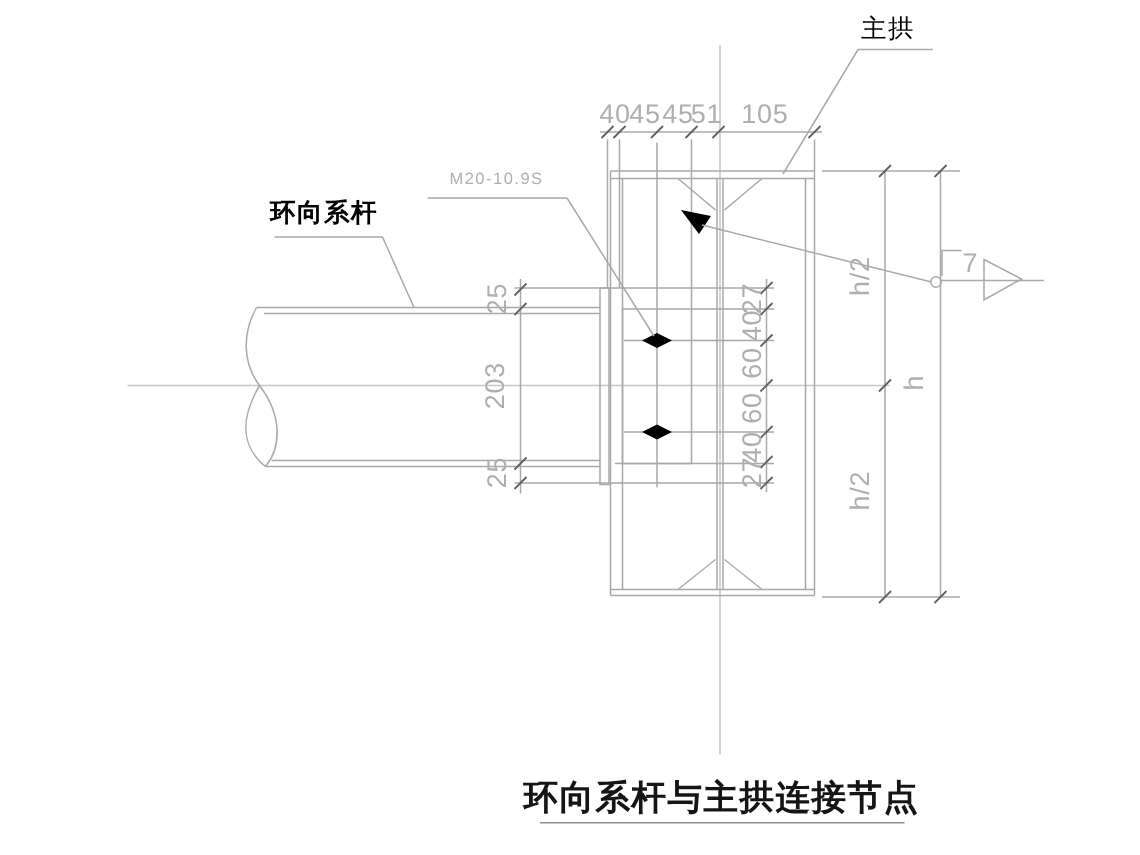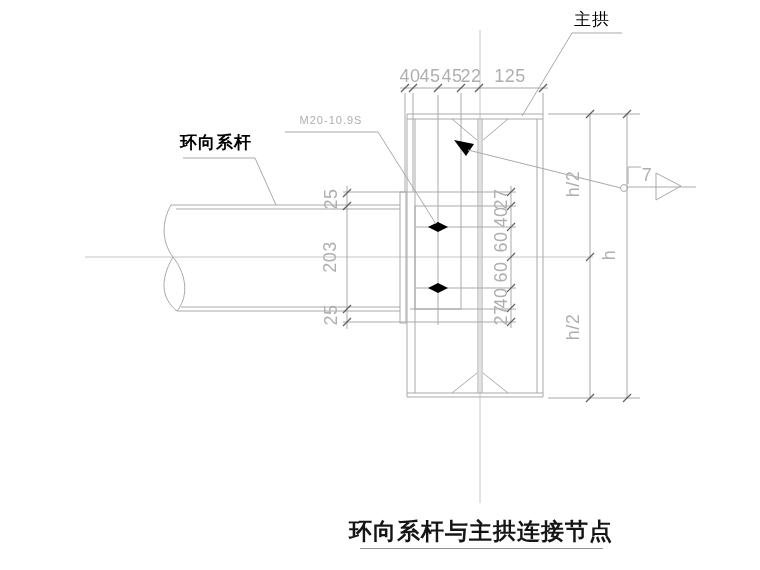--- a/index.html
+++ b/index.html
@@ -129,22 +129,22 @@
       <circle cx="624" cy="188" r="3.5"></circle>
       <line x1="627" y1="187" x2="696" y2="187"></line>
       <polygon points="656,173 656,200 681,186"></polygon>
       <path d="M628,184 L628,167 L641,167"></path>
     </g>
   </svg>
 
   <div class="t" style="left:410px;top:76px;">40</div>
   <div class="t" style="left:430px;top:76px;">45</div>
   <div class="t" style="left:452px;top:76px;">45</div>
-  <div class="t" style="left:471px;top:76px;">22</div>
-  <div class="t" style="left:510px;top:76px;">125</div>
+  <div class="t" style="left:471px;top:76px;">51</div>
+  <div class="t" style="left:510px;top:76px;">105</div>
 
   <div class="t v" style="left:331px;top:199px;">25</div>
   <div class="t v" style="left:330px;top:257px;">203</div>
   <div class="t v" style="left:331px;top:315px;">25</div>
 
   <div class="t v" style="left:501px;top:199px;">27</div>
   <div class="t v" style="left:501px;top:217px;">40</div>
   <div class="t v" style="left:501px;top:242px;">60</div>
   <div class="t v" style="left:501px;top:272px;">60</div>
   <div class="t v" style="left:501px;top:298px;">40</div>

